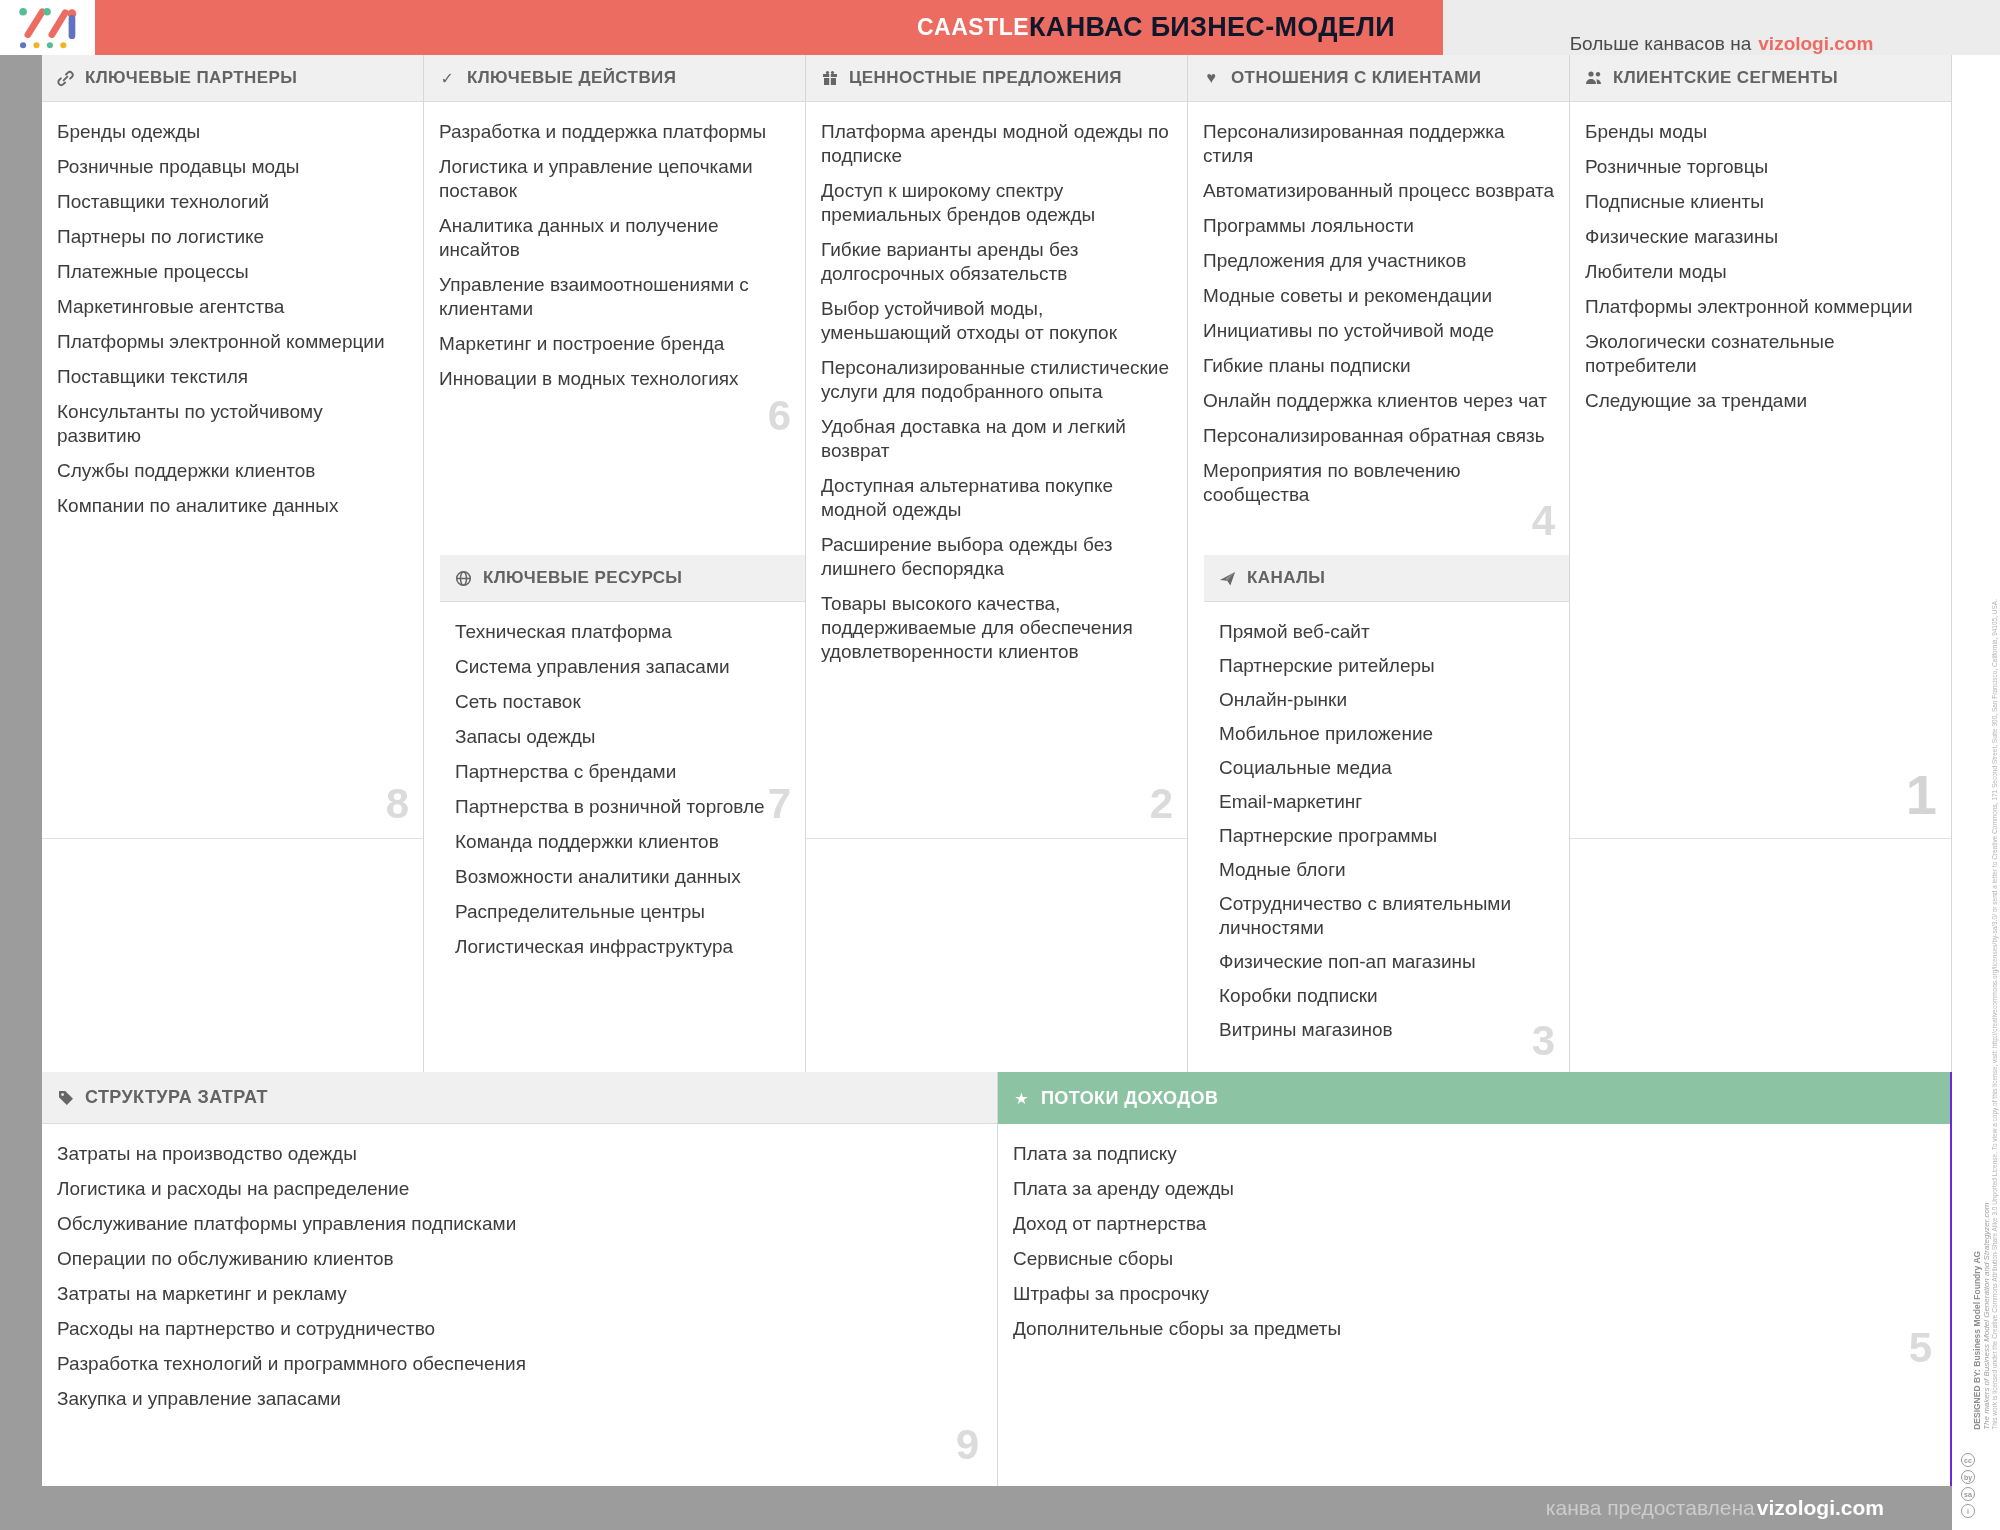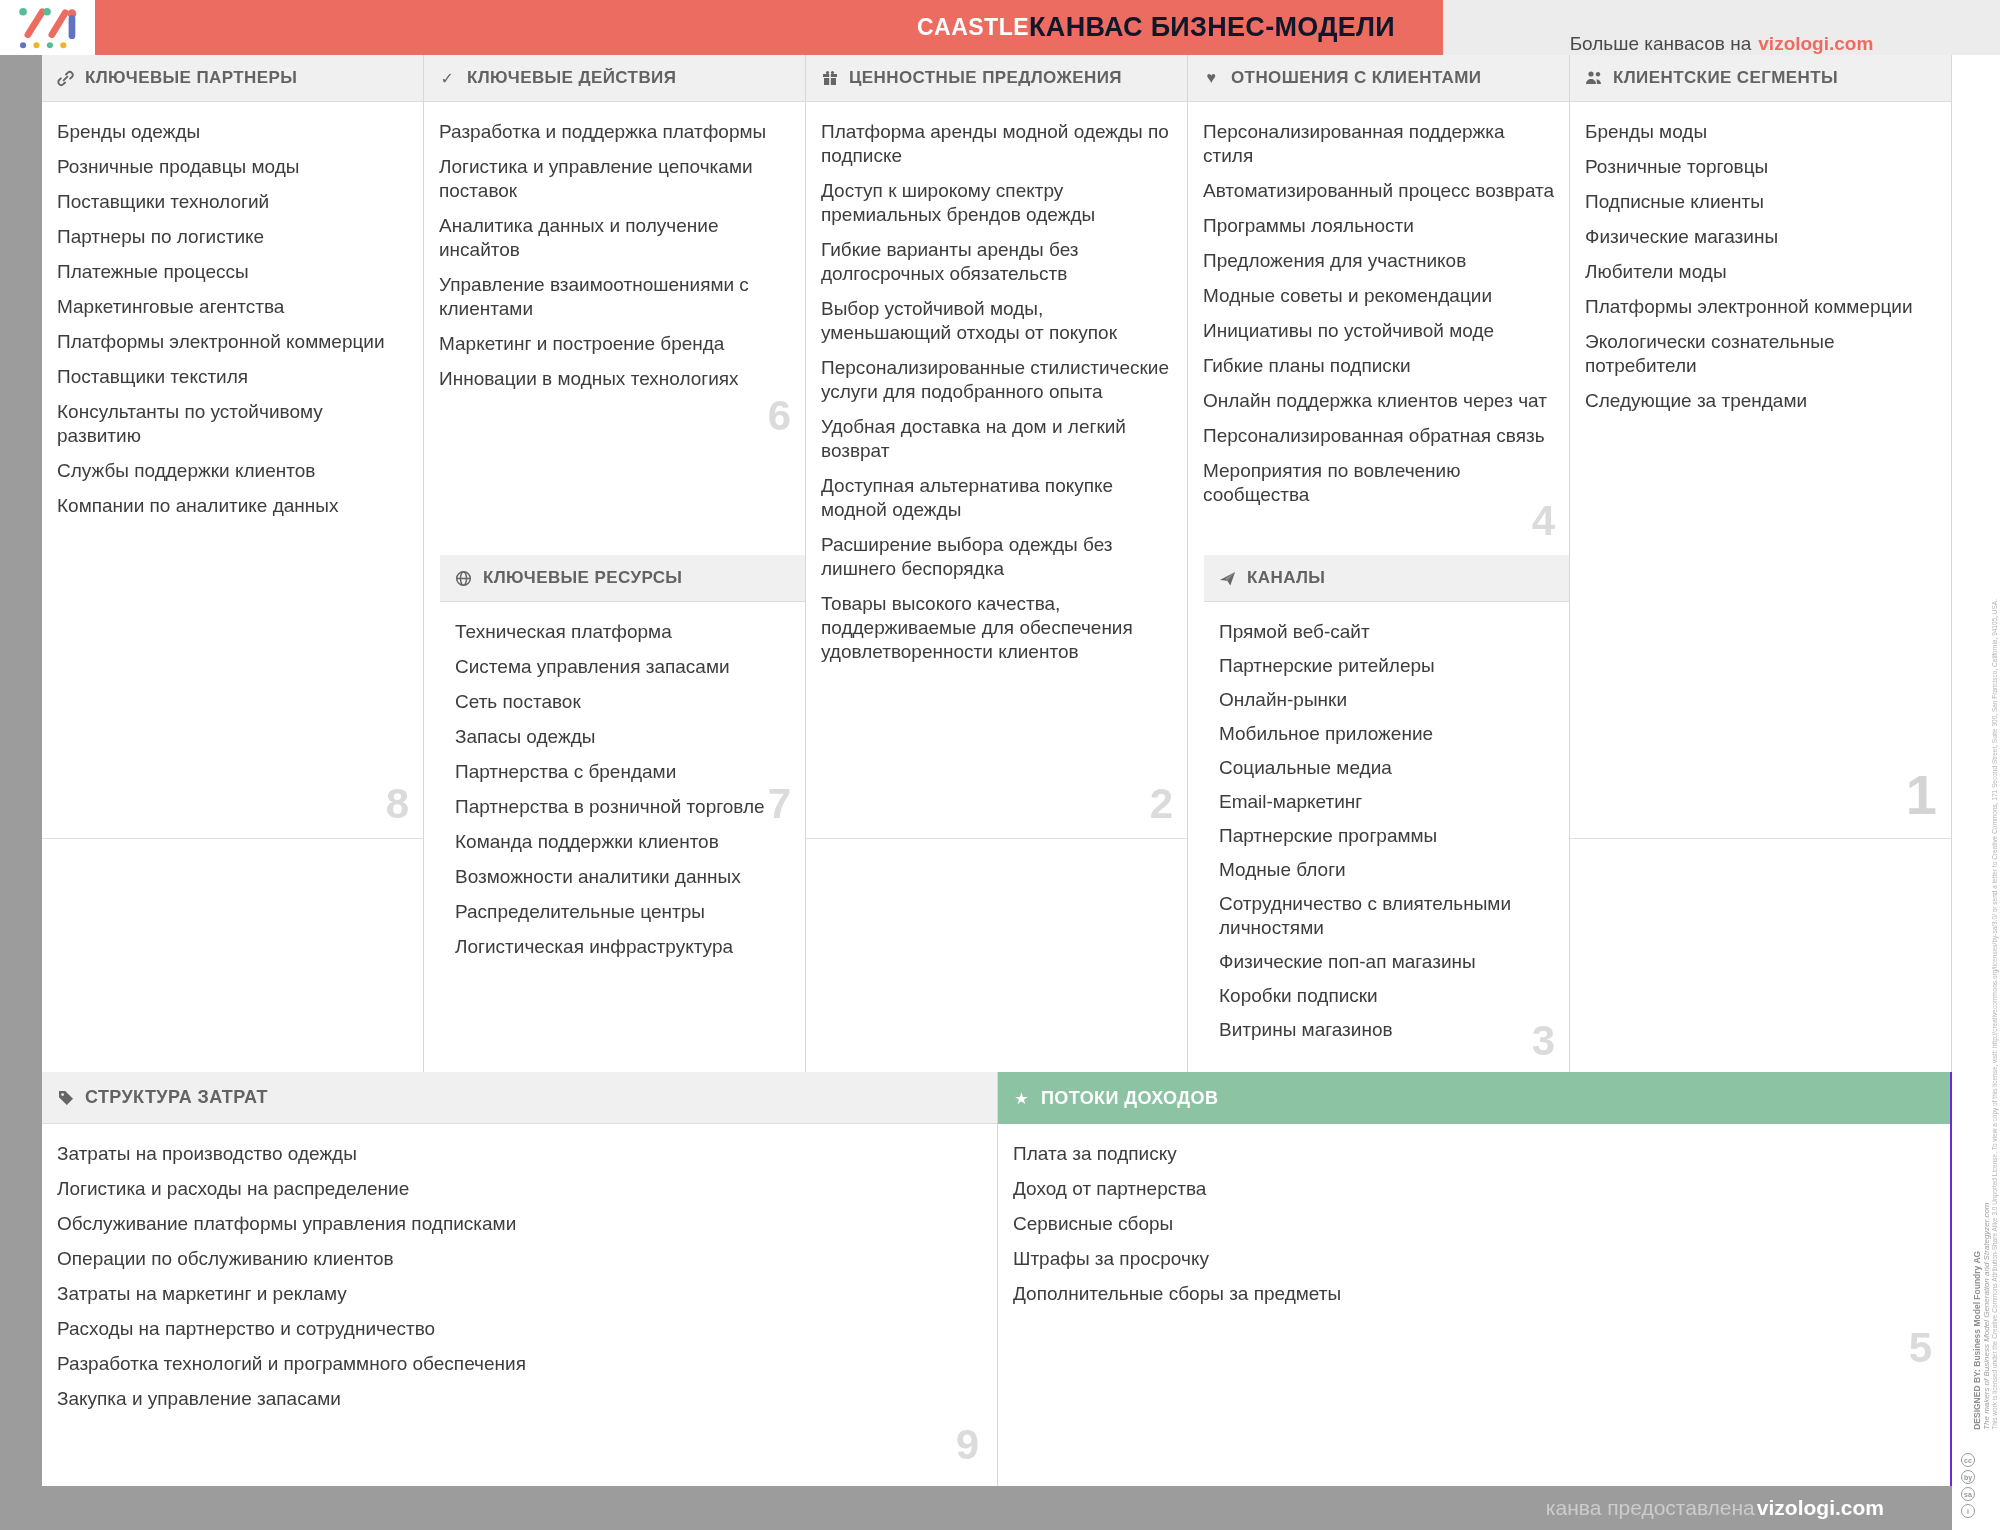--- a/index.html
+++ b/index.html
@@ -289,20 +289,21 @@
       <span class="watermark" style="top:352px;right:18px">9</span>
     </section>
 
     <section class="revenue">
       <div class="sec-head big">
         <span class="ico">★</span>
         <span>ПОТОКИ ДОХОДОВ</span>
       </div>
       <div class="list">
           <div class="item">Плата за подписку</div>
+          <div class="item">Плата за аренду одежды</div>
           <div class="item">Доход от партнерства</div>
           <div class="item">Сервисные сборы</div>
           <div class="item">Штрафы за просрочку</div>
           <div class="item">Дополнительные сборы за предметы</div>
         </div>
       <span class="watermark" style="top:255px;right:18px">5</span>
     </section>
   </div>
 
   <div class="footbar">

